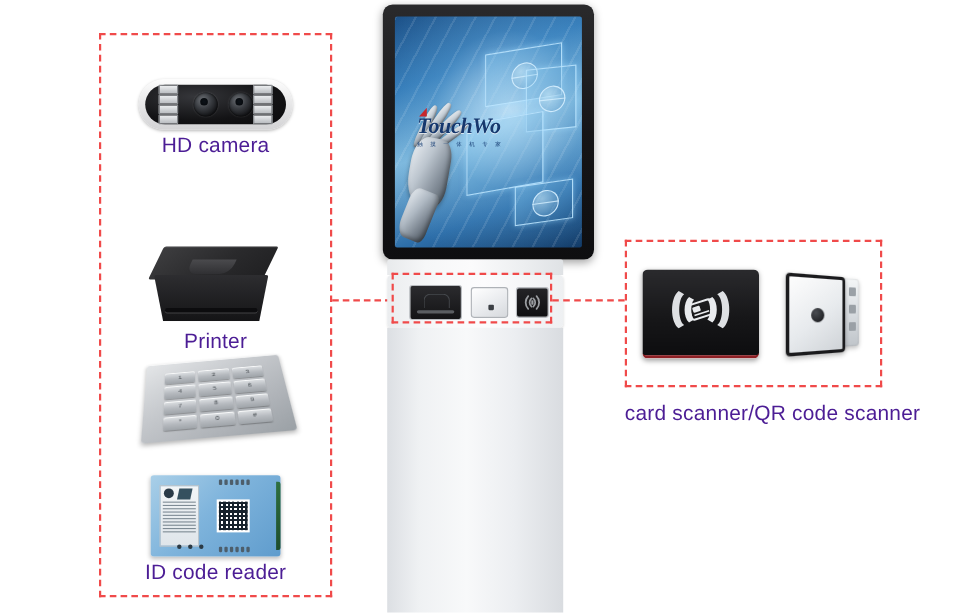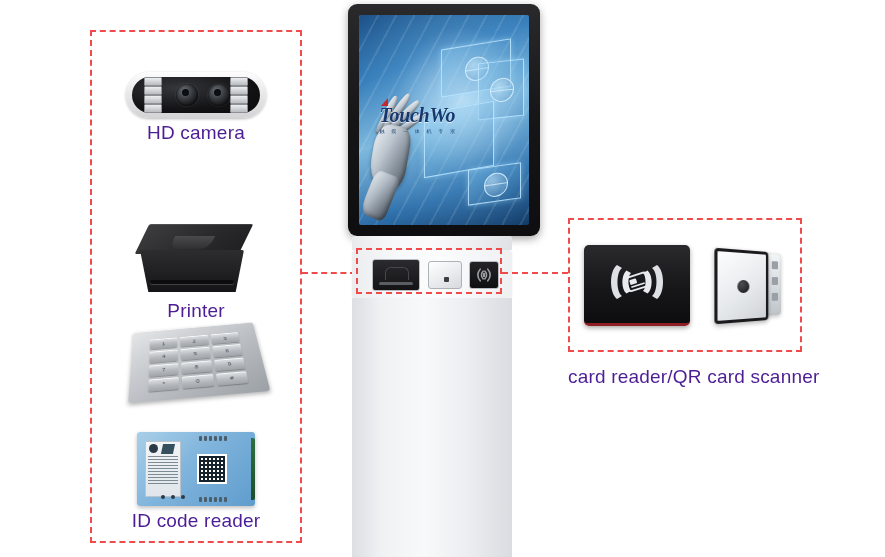--- a/index.html
+++ b/index.html
@@ -554,15 +554,15 @@
             <i style="top:24px"></i>
             <i style="top:40px"></i>
         </span>
         <span class="qr-face">
           <span class="qr-dot"></span>
         </span>
       </div>
     </div>
   </div>
 
-  <div class="caption" style="position:absolute;left:568px;top:362px;width:234px;font-size:19px;">card reader/QR card scanner</div>
+  <div class="caption" style="position:absolute;left:568px;top:362px;width:234px;font-size:19px;">card scanner/QR code scanner</div>
 
 </div>
 
 </body></html>

